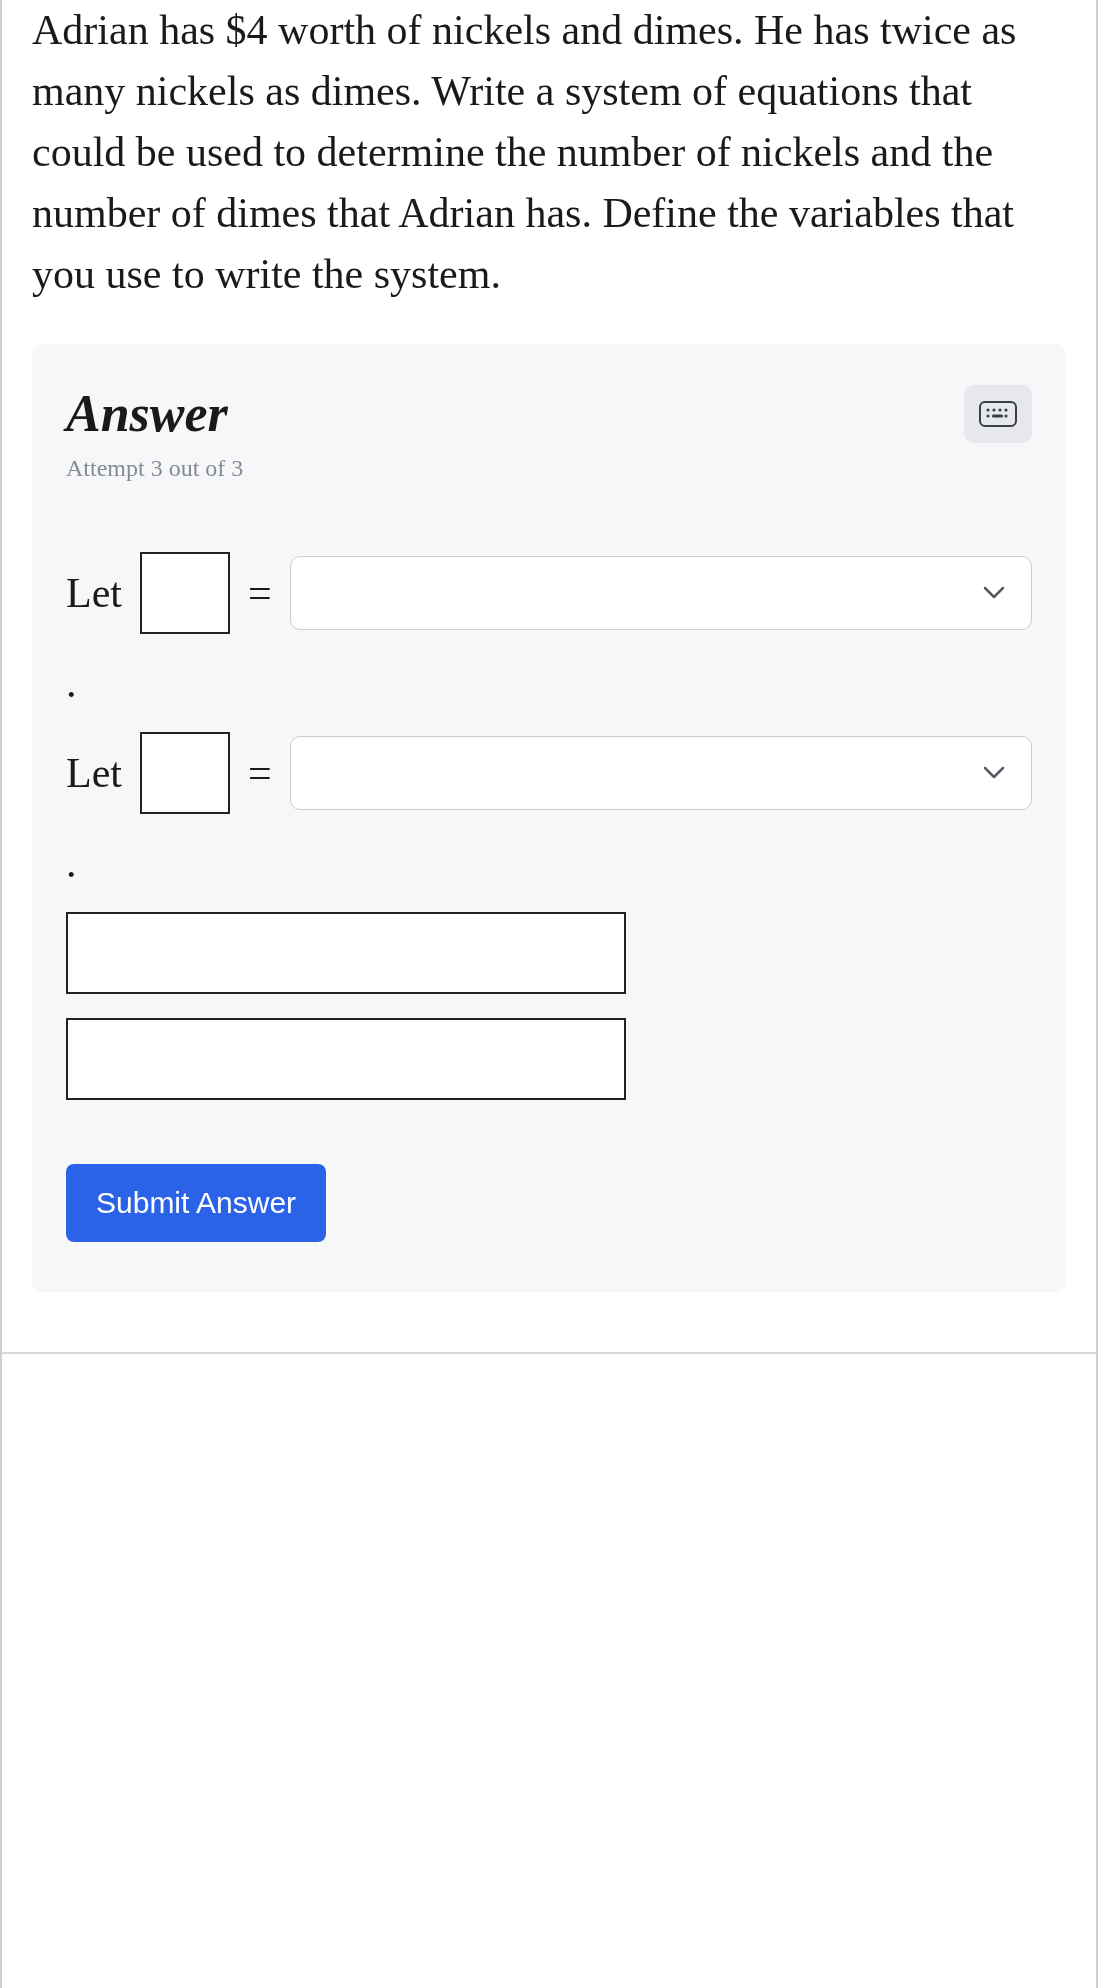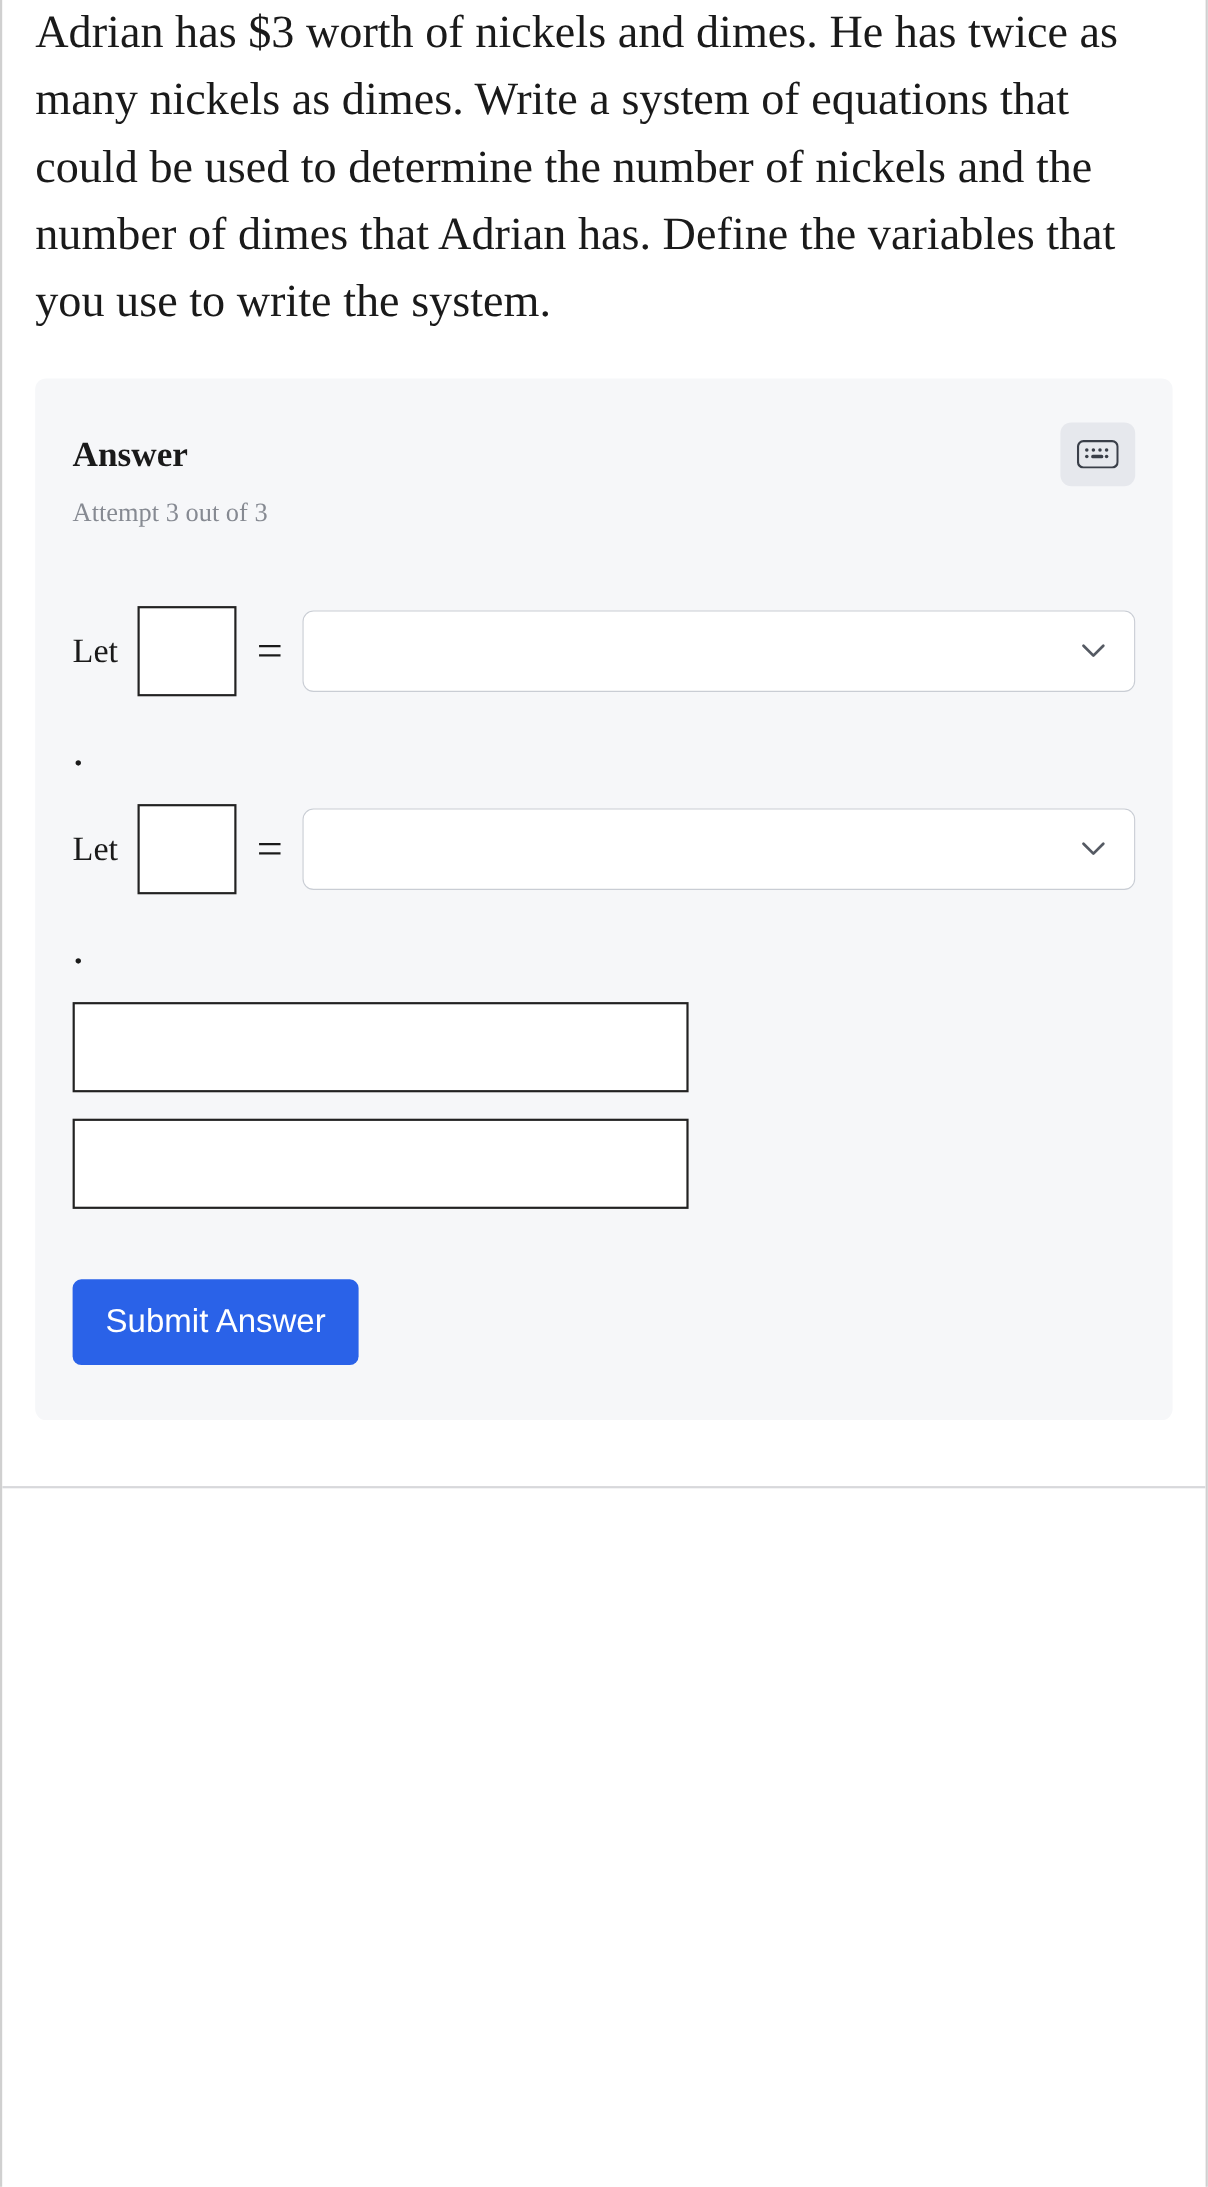--- a/index.html
+++ b/index.html
@@ -23,23 +23,24 @@
     background: #f6f7f9;
     border-radius: 10px;
     padding: 40px 34px 50px 34px;
   }
   .answer-header-row {
     display: flex;
     align-items: center;
     justify-content: space-between;
   }
   .answer-heading {
-    font-size: 32px;
+    font-size: 52px;
     font-weight: bold;
     color: #1a1a1a;
+    font-style: italic;
   }
   .keyboard-btn {
     width: 68px;
     height: 58px;
     background: #e6e8ed;
     border-radius: 10px;
     display: flex;
     align-items: center;
     justify-content: center;
     cursor: pointer;
@@ -52,21 +53,21 @@
   .let-rows {
     margin-top: 70px;
   }
   .let-row {
     display: flex;
     align-items: center;
     gap: 18px;
     font-size: 42px;
   }
   .let-label {
-    font-size: 31px;
+    font-size: 42px;
   }
   .small-box {
     width: 90px;
     height: 82px;
     border: 2px solid #222;
     background: #fff;
     font-size: 36px;
     text-align: center;
   }
   .equals {
@@ -118,21 +119,21 @@
   }
   .bottom-sep {
     margin-top: 60px;
     border-top: 2px solid #d7d8db;
     height: 40px;
   }
 </style>
 </head>
 <body>
 
-<div class="problem-text">Adrian has $3 worth of nickels and dimes. He has twice as many nickels as dimes. Write a system of equations that could be used to determine the number of nickels and the number of dimes that Adrian has. Define the variables that you use to write the system.</div>
+<div class="problem-text">Adrian has $4 worth of nickels and dimes. He has twice as many nickels as dimes. Write a system of equations that could be used to determine the number of nickels and the number of dimes that Adrian has. Define the variables that you use to write the system.</div>
 
 <div class="answer-panel">
 
   <div class="answer-header-row">
     <div class="answer-heading">Answer</div>
     <div class="keyboard-btn">
       <svg width="38" height="26" viewBox="0 0 38 26">
         <rect x="1" y="1" width="36" height="24" rx="5" fill="none" stroke="#3a3f49" stroke-width="2"></rect>
         <circle cx="9" cy="9" r="1.6" fill="#3a3f49"></circle>
         <circle cx="15" cy="9" r="1.6" fill="#3a3f49"></circle>

